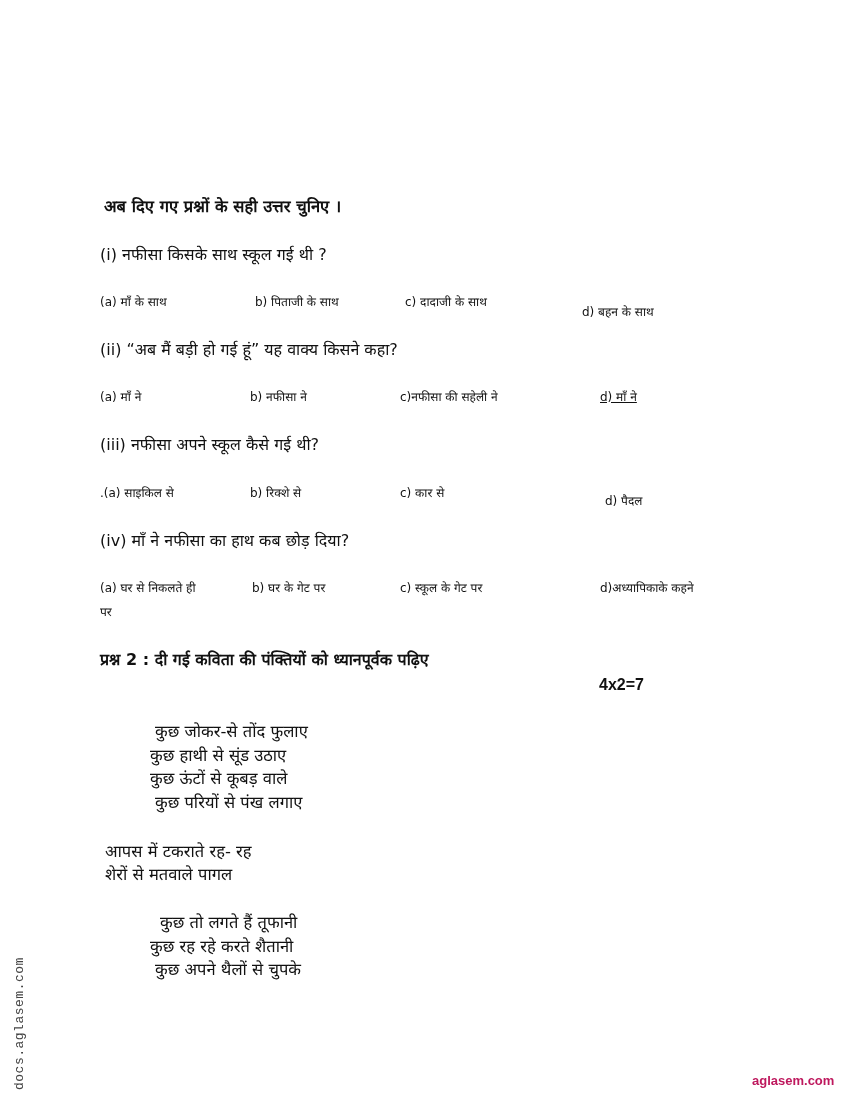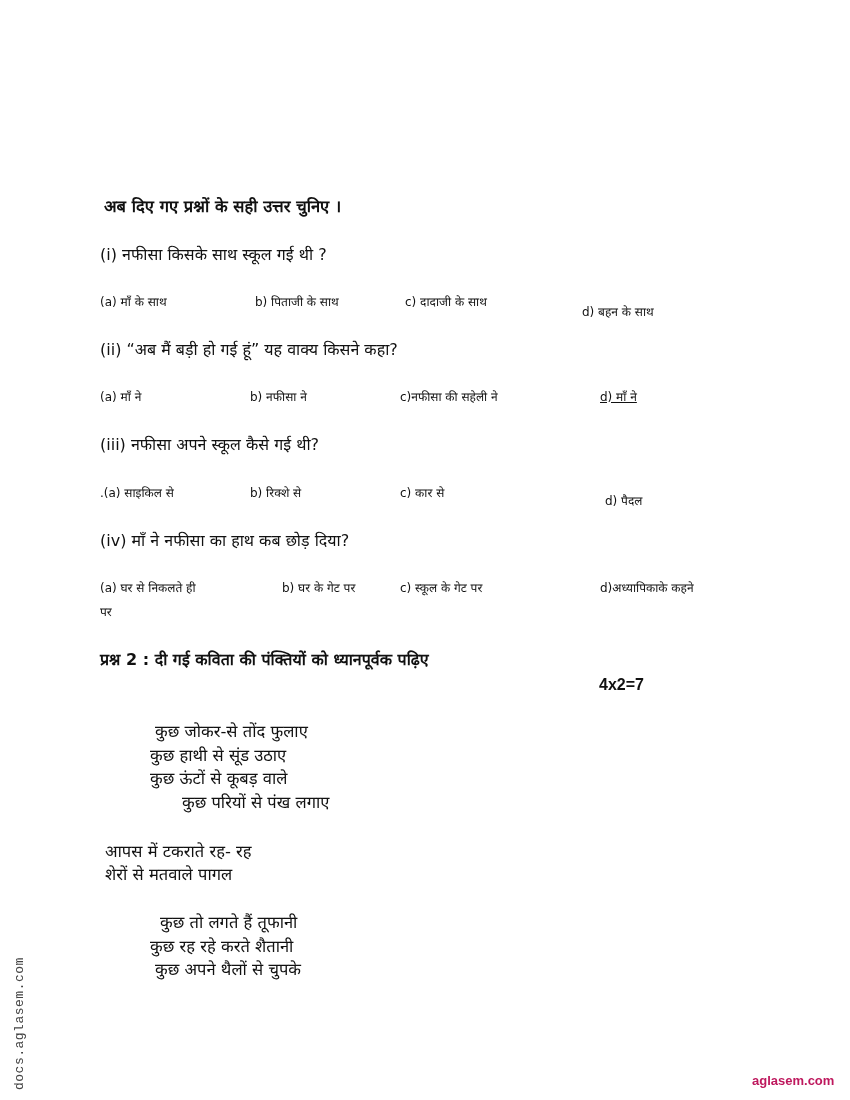--- a/index.html
+++ b/index.html
@@ -106,32 +106,32 @@
 <div class="opt" style="left:600px; top:385px;text-decoration:underline;">d) माँ ने</div>
 
 <div class="abs q" style="left:100px; top:433px;">(iii)  नफीसा अपने स्कूल कैसे गई थी?</div>
 <div class="opt" style="left:100px; top:481px;">.(a) साइकिल से</div>
 <div class="opt" style="left:250px; top:481px;">b) रिक्शे  से</div>
 <div class="opt" style="left:400px; top:481px;">c) कार से</div>
 <div class="opt" style="left:605px; top:481px;margin-top:8px;">d) पैदल</div>
 
 <div class="abs q" style="left:100px; top:529px;">(iv)  माँ  ने नफीसा का हाथ कब  छोड़ दिया?</div>
 <div class="opt" style="left:100px; top:576px;">(a) घर से निकलते ही</div>
-<div class="opt" style="left:252px; top:576px;margin-left:30px;">b) घर के गेट पर</div>
+<div class="opt" style="left:252px; top:576px;">b) घर के गेट पर</div>
 <div class="opt" style="left:400px; top:576px;text-align:right;">c) स्कूल के गेट पर</div>
 <div class="opt" style="left:600px; top:576px;">d)अध्यापिकाके  कहने</div>
 <div class="opt" style="left:100px; top:600px;">पर</div>
 
 <div class="abs q" style="left:100px; top:648px; font-weight:bold;">प्रश्न 2 : दी गई कविता की पंक्तियों को ध्यानपूर्वक  पढ़िए</div>
 <div class="marks">4x2=7</div>
 
 <div class="poem" style="left:155px; top:720px;">कुछ  जोकर-से तोंद फुलाए</div>
 <div class="poem" style="left:150px; top:744px;">कुछ हाथी से  सूंड उठाए</div>
 <div class="poem" style="left:150px; top:767px;">कुछ ऊंटों से कूबड़ वाले</div>
-<div class="poem" style="left:155px; top:791px;margin-left:27px;">कुछ परियों से पंख लगाए</div>
+<div class="poem" style="left:155px; top:791px;">कुछ परियों से पंख लगाए</div>
 
 <div class="poem" style="left:105px; top:840px;text-align:right;">आपस में टकराते रह- रह</div>
 <div class="poem" style="left:105px; top:863px;">शेरों से मतवाले पागल</div>
 
 <div class="poem" style="left:160px; top:911px;">कुछ तो लगते हैं तूफानी</div>
 <div class="poem" style="left:150px; top:935px;">कुछ रह रहे करते शैतानी</div>
 <div class="poem" style="left:155px; top:958px;">कुछ अपने थैलों  से चुपके</div>
 
 <div class="watermark-side">docs.aglasem.com</div>
 <div class="watermark-bottom">aglasem.com</div>

